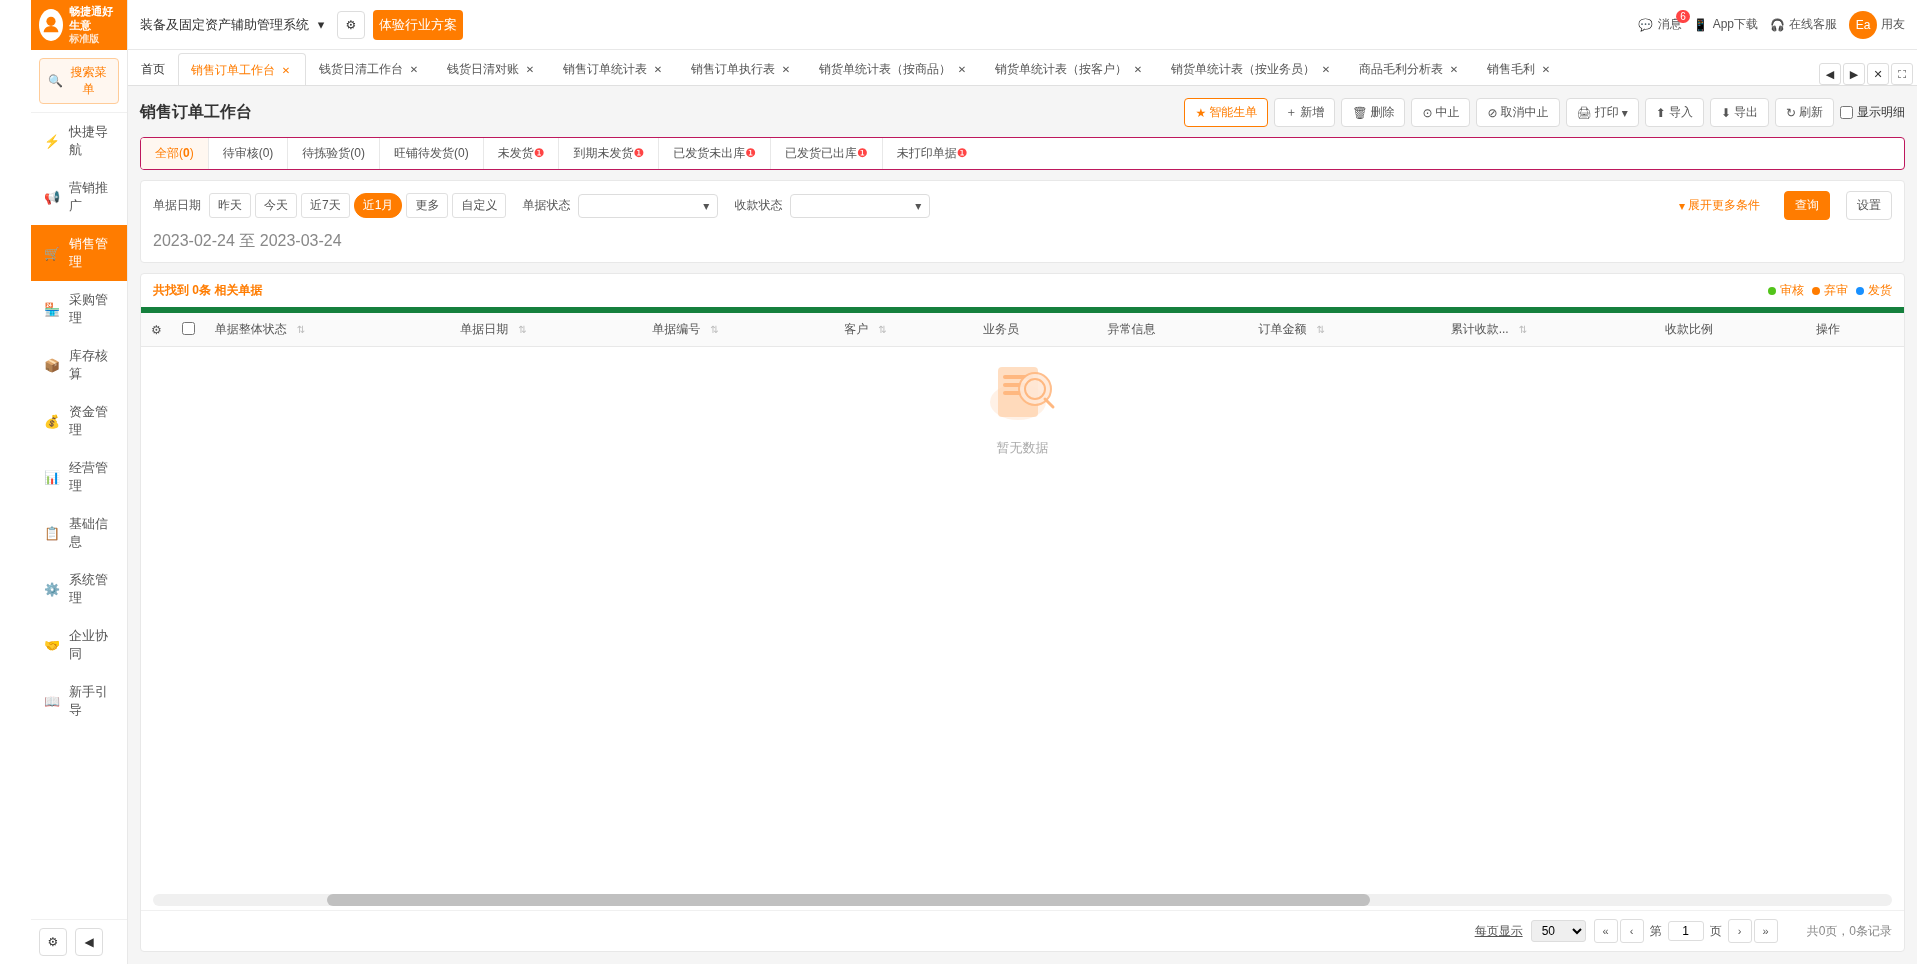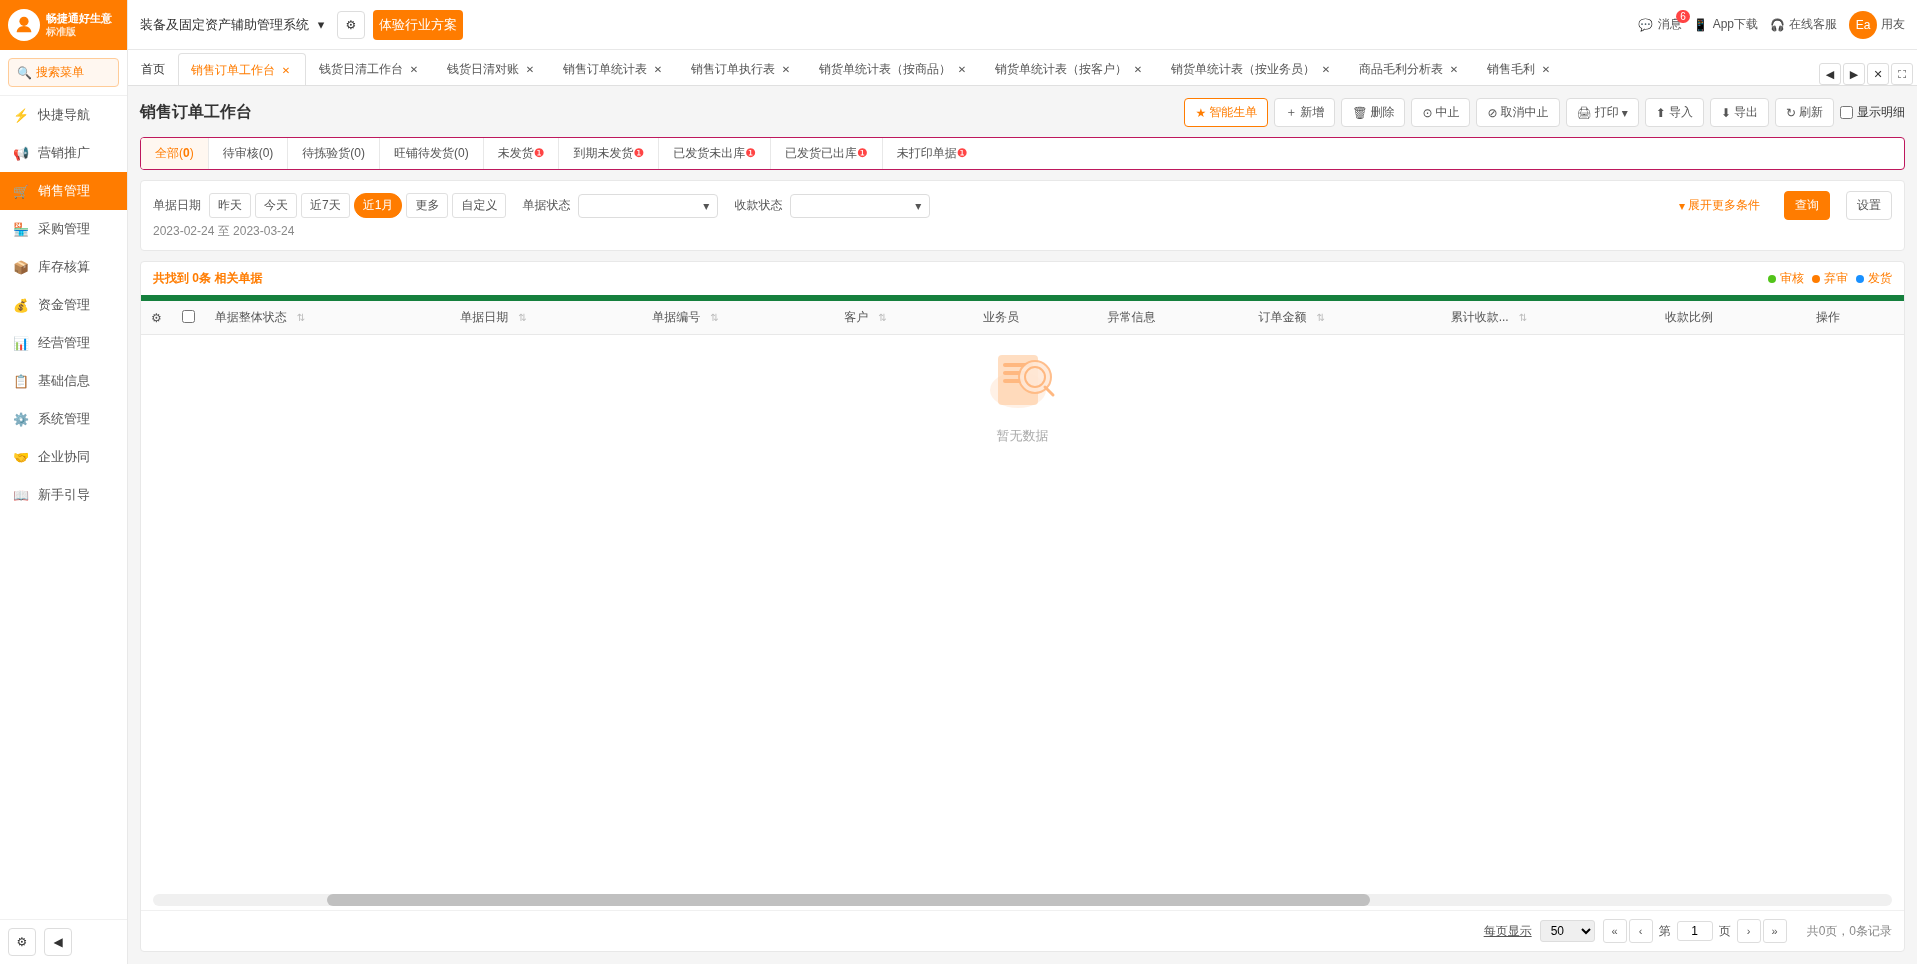--- a/index.html
+++ b/index.html
@@ -1,19 +1,19 @@
 <!DOCTYPE html>
 <html><head>
   <meta charset="utf-8">
   <style>
     * { box-sizing: border-box; margin: 0; padding: 0; }
     body { font-family: 'Microsoft YaHei', Arial, sans-serif; font-size: 12px; color: #333; background: #f5f5f5; display: flex; height: 100vh; overflow: hidden; }
 
     
-    .sidebar { width: 128px; background: #fff; display: flex; flex-direction: column; border-right: 1px solid #e8e8e8; flex-shrink: 0; }
+    .sidebar { width: 128px; background: #fff; display: flex; flex-direction: column; border-right: 1px solid #e8e8e8; flex-shrink: 0; padding-left: 31px; }
     .sidebar-logo { background: #ff7c00; padding: 10px 8px; display: flex; align-items: center; gap: 6px; color: #fff; font-weight: bold; font-size: 13px; height: 50px; }
     .sidebar-logo-icon { width: 32px; height: 32px; background: #fff; border-radius: 50%; display: flex; align-items: center; justify-content: center; }
     .sidebar-logo-icon svg { width: 22px; height: 22px; }
     .sidebar-logo-text { font-size: 11px; line-height: 1.3; }
     .sidebar-logo-sub { font-size: 10px; opacity: 0.8; }
     .sidebar-search { padding: 8px; border-bottom: 1px solid #f0f0f0; }
     .sidebar-search-btn { width: 100%; background: #fff7f0; border: 1px solid #ffcc99; border-radius: 4px; padding: 5px 8px; color: #ff7c00; cursor: pointer; font-size: 12px; display: flex; align-items: center; gap: 4px; }
     .sidebar-nav { flex: 1; overflow-y: auto; }
     .sidebar-item { display: flex; align-items: center; gap: 8px; padding: 10px 12px; cursor: pointer; color: #555; font-size: 13px; }
     .sidebar-item.active { background: #ff7c00; color: #fff; }
@@ -64,21 +64,21 @@
     .filter-tab .count-red { color: #ff4444; }
 
     
     .search-bar { background: #fff; border-radius: 4px; padding: 10px 12px; margin-bottom: 10px; border: 1px solid #e8e8e8; }
     .search-row { display: flex; align-items: center; gap: 16px; flex-wrap: wrap; }
     .search-field { display: flex; align-items: center; gap: 8px; }
     .search-label { color: #555; font-size: 12px; white-space: nowrap; }
     .date-options { display: flex; gap: 4px; align-items: flex-start; }
     .date-opt { padding: 3px 8px; border: 1px solid #e0e0e0; border-radius: 3px; cursor: pointer; font-size: 12px; color: #555; background: #fff; }
     .date-opt.active { background: #ff7c00; color: #fff; border-color: #ff7c00; border-radius: 12px; }
-    .date-range { font-size: 12px; color: #888; margin-top: 3px; }
+    .date-range { font-size: 16px; color: #888; margin-top: 11px; }
     .select-input { border: 1px solid #ddd; border-radius: 4px; padding: 4px 8px; font-size: 12px; min-width: 140px; background: #fff; color: #555; display: flex; align-items: center; justify-content: space-between; cursor: pointer; }
     .expand-btn { display: flex; align-items: center; gap: 3px; color: #ff7c00; cursor: pointer; font-size: 12px; margin-left: auto; }
 
     
     .table-area { background: #fff; border-radius: 4px; flex: 1; display: flex; flex-direction: column; overflow: hidden; border: 1px solid #e8e8e8; }
     .table-toolbar { display: flex; align-items: center; padding: 8px 12px; border-bottom: 6px solid #15803d; gap: 8px; }
     .total-info { font-size: 12px; color: #555; flex: 1; }
     .total-info span { color: #ff7c00; font-weight: bold; }
     .table-actions { display: flex; gap: 8px; }
     .table-act-btn { display: flex; align-items: center; gap: 2px; font-size: 12px; color: #ff7c00; cursor: pointer; }
@@ -495,17 +495,17 @@
         </select>
         <div class="pagination-btns">
           <div class="page-btn">«</div>
           <div class="page-btn">‹</div>
           <span style="margin:0 4px;font-size:12px;">第</span>
           <input class="page-input" type="text" value="1" style="">
           <span style="margin:0 4px;font-size:12px;">页</span>
           <div class="page-btn">›</div>
           <div class="page-btn">»</div>
         </div>
-        <span style="margin-left:12px;color:#888;">共0页，0条记录</span>
+        <span style="margin-left:21px;color:#888;">共0页，0条记录</span>
       </div>
     </div>
   </div>
 </div>
 
 </body></html>

